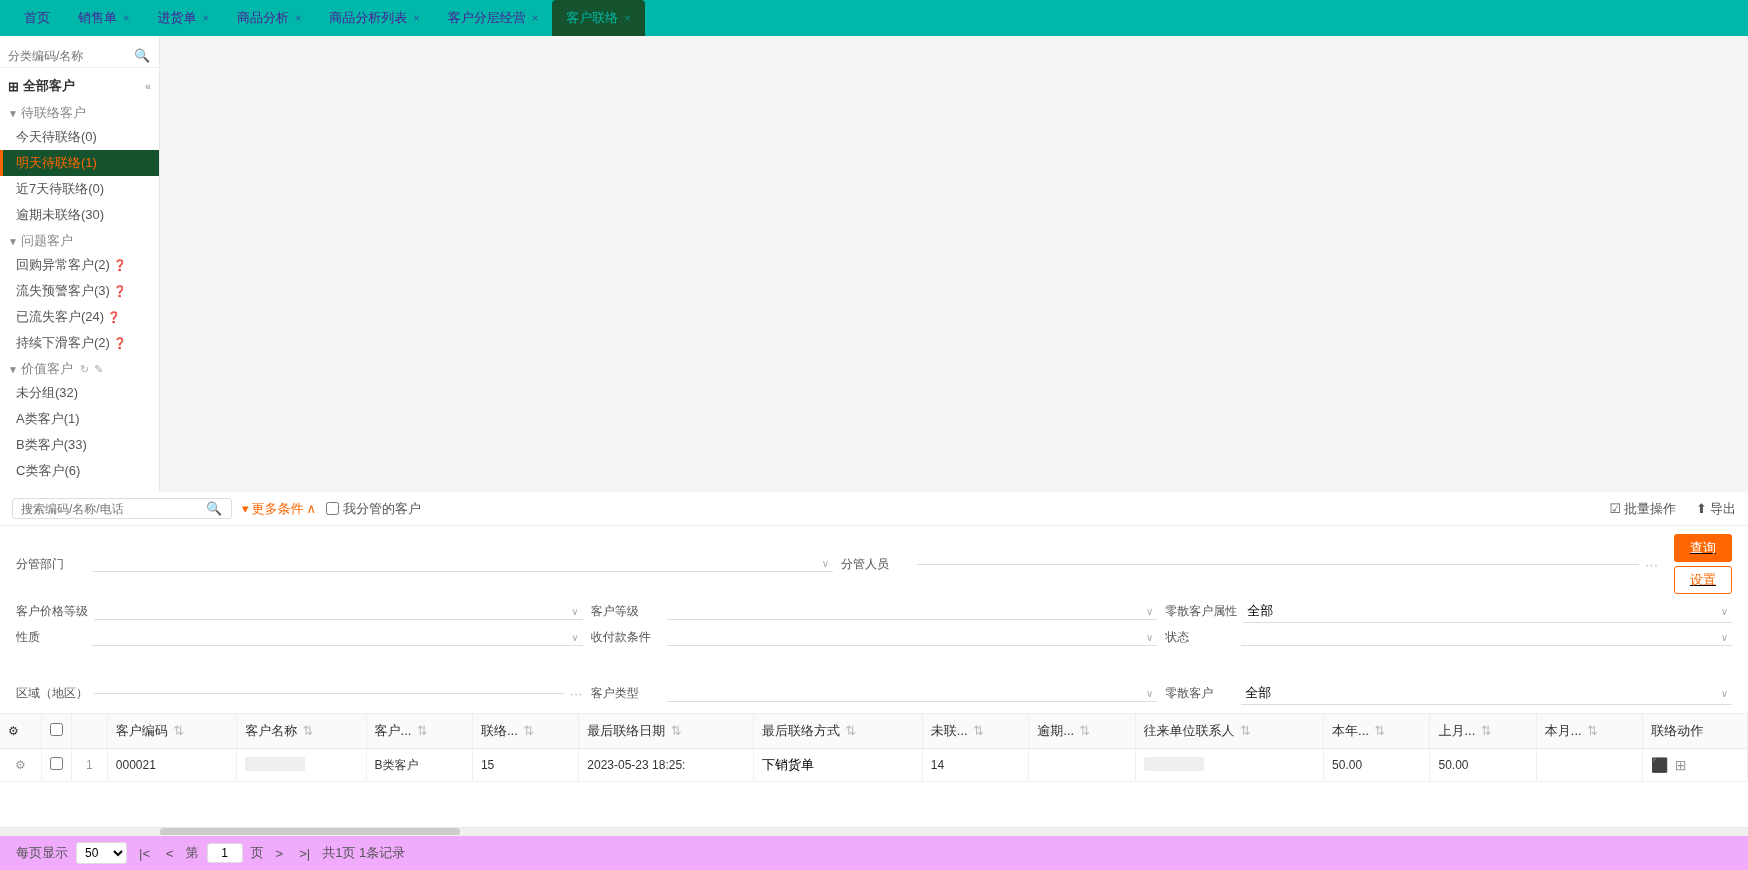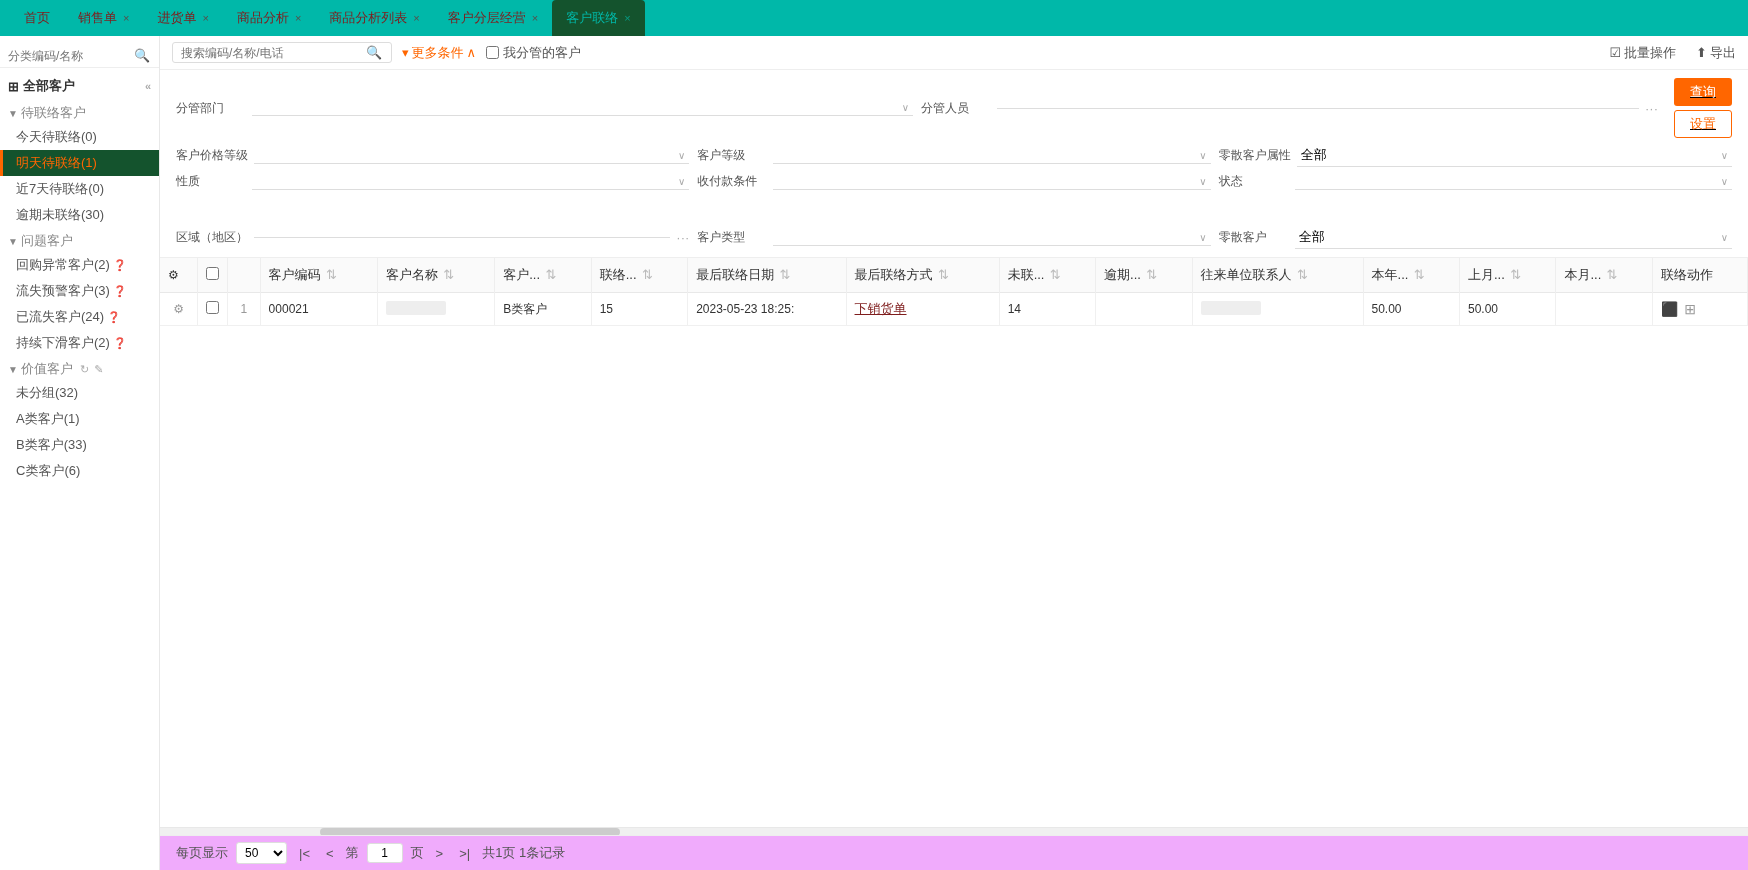--- a/index.html
+++ b/index.html
@@ -8,21 +8,21 @@
     
     .top-nav {
       background: #00b8a9;
       height: 36px;
       display: flex;
       align-items: center;
       padding: 0 10px;
       gap: 0;
     }
     .nav-item {
-      color: #7f1d1d;
+      color: #4c1d95;
       padding: 0 14px;
       height: 36px;
       display: flex;
       align-items: center;
       cursor: pointer;
       font-size: 13px;
       position: relative;
       white-space: nowrap;
     }
     .nav-item.active {
@@ -34,20 +34,21 @@
       margin-left: 6px;
       font-size: 11px;
       opacity: 0.7;
     }
 
     
     .main-layout {
       display: flex;
       height: calc(100vh - 36px);
       min-height: 834px;
+      flex-direction: column;
     }
 
     
     .sidebar {
       width: 160px;
       background: #fff;
       border-right: 1px solid #e8e8e8;
       flex-shrink: 0;
       overflow-y: auto;
       padding: 8px 0;
@@ -261,21 +262,21 @@
     tbody tr {
       border-bottom: 1px solid #f0f0f0;
     }
     tbody td {
       padding: 7px 8px;
       color: #333;
       border-right: 1px solid #f0f0f0;
       white-space: nowrap;
       font-size: 12px;
     }
-    .link-text { color: #7f1d1d; text-decoration: underline; cursor: pointer; }
+    .link-text { color: #000000; cursor: pointer; }
     .blurred { color: #ccc; background: #eee; border-radius: 2px; display: inline-block; width: 60px; height: 14px; }
     .action-icons { display: flex; gap: 6px; align-items: center; }
     .action-icon { color: #999; cursor: pointer; font-size: 14px; }
 
     
     .pagination-bar {
       background: #f0abfc;
       border-top: 1px solid #eee;
       padding: 6px 16px;
       display: flex;

